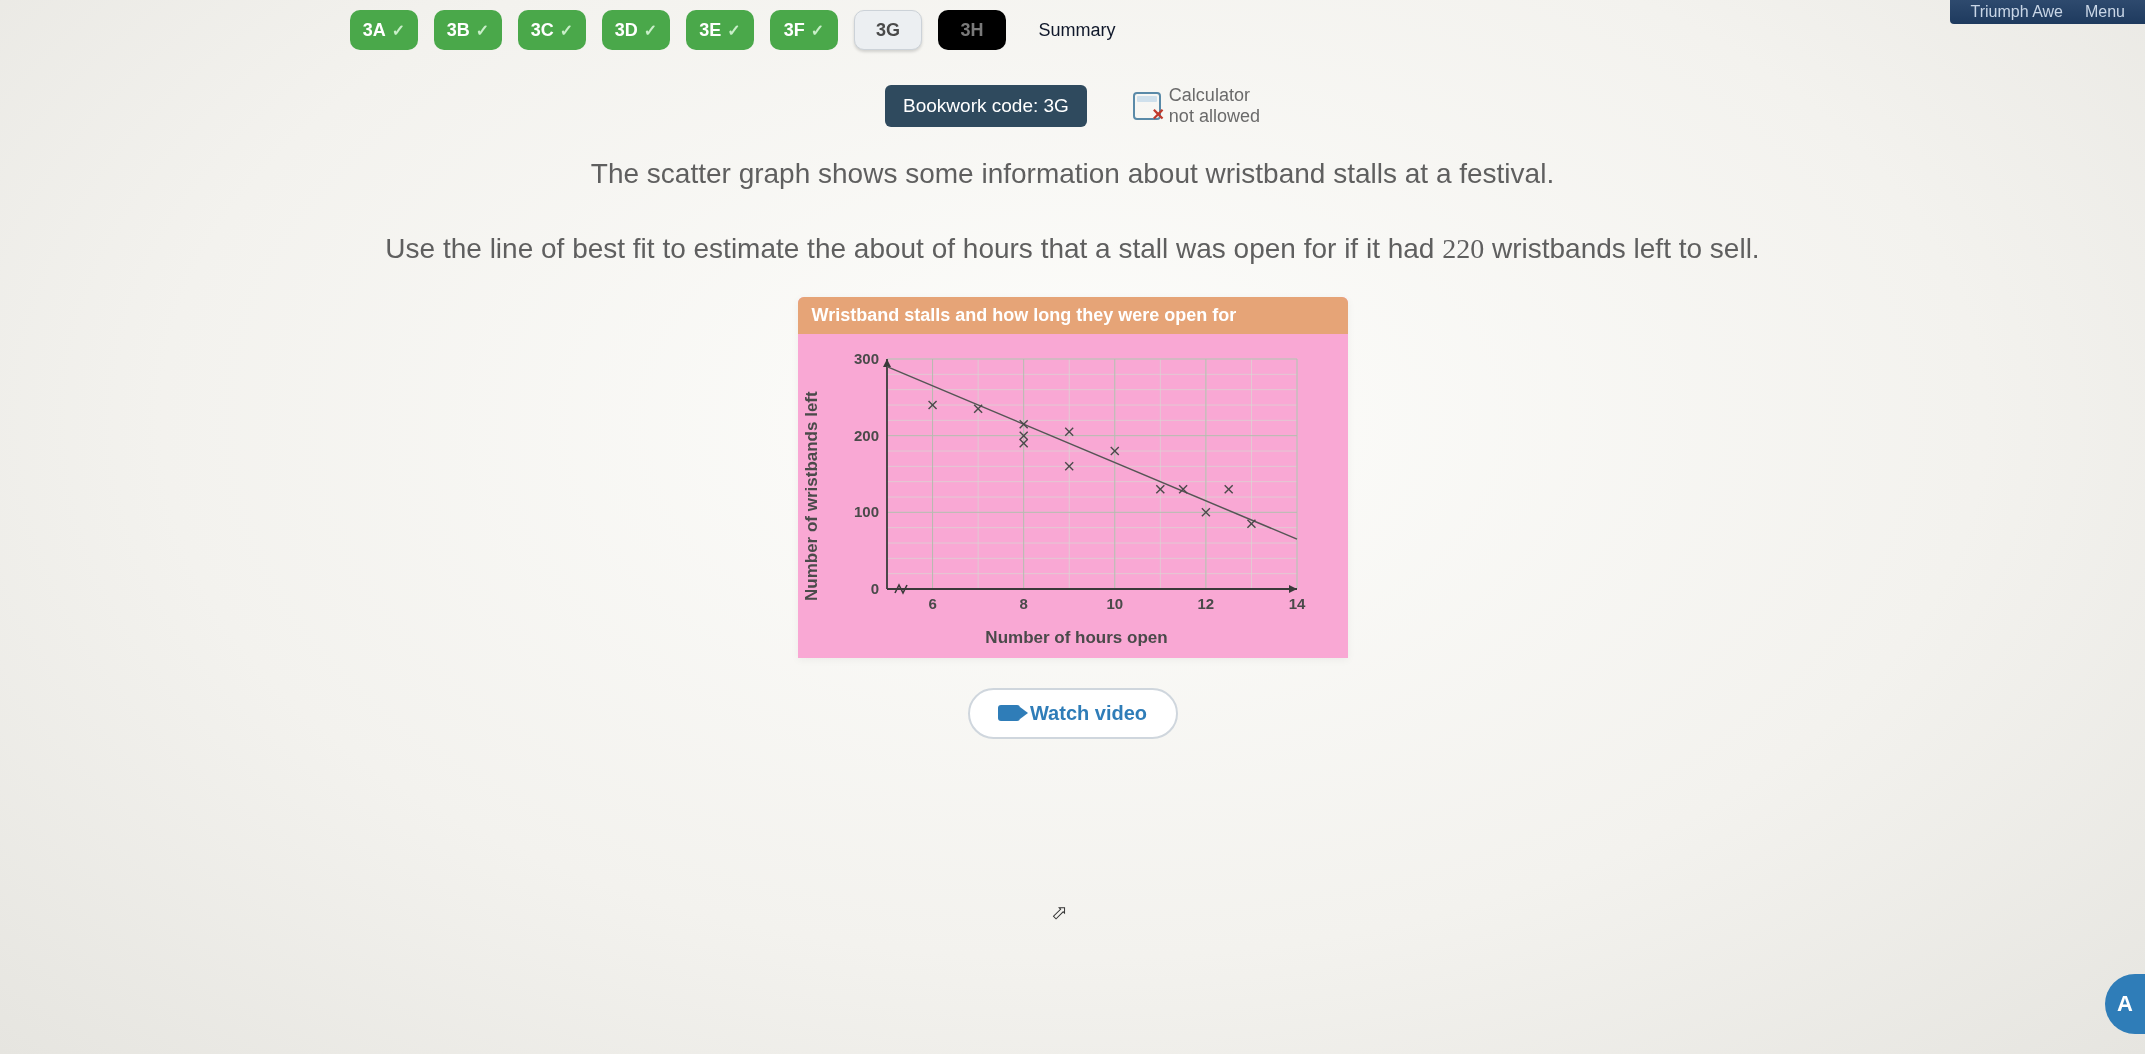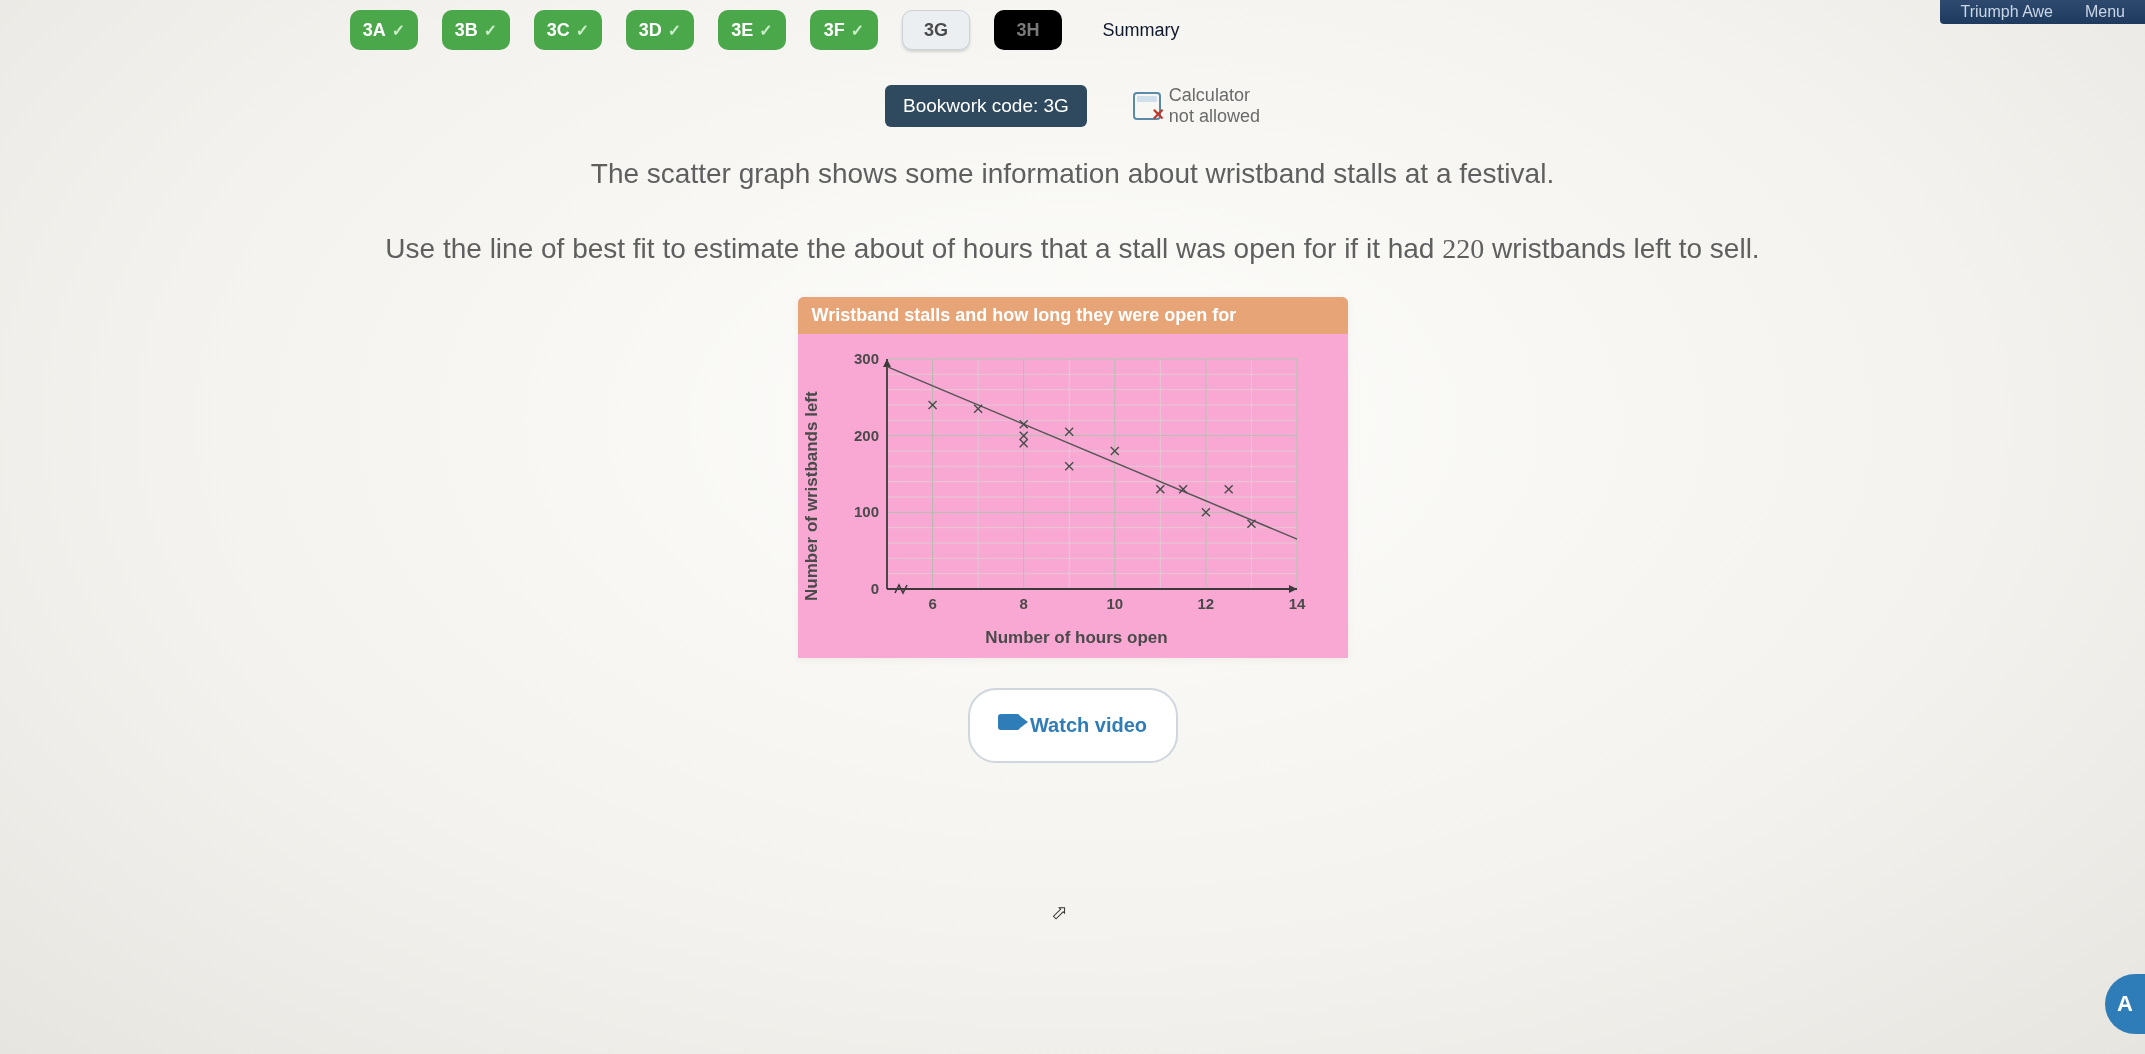--- a/index.html
+++ b/index.html
@@ -9,30 +9,30 @@
     background: radial-gradient(ellipse at 50% 40%, #fdfdfb 0%, #f3f2ee 60%, #e6e5e0 100%);
     color: #5a5a5a;
     overflow: hidden;
   }
   .topbar {
     position: absolute;
     top: 0; right: 0;
     height: 24px;
     display: flex;
     align-items: center;
-    gap: 32px;
+    gap: 22px;
     padding: 0 20px;
     color: #c9d6e6;
     font-size: 16px;
     background: linear-gradient(#2e4a6e, #1e3a5e);
     border-bottom-left-radius: 4px;
   }
   .tabs {
     display: flex;
-    gap: 24px;
+    gap: 16px;
     padding: 10px 0 0 350px;
   }
   .tab {
     min-width: 68px;
     height: 40px;
     border-radius: 10px;
     display: flex;
     align-items: center;
     justify-content: center;
     gap: 6px;
@@ -125,25 +125,26 @@
   .xlabel {
     text-align: center;
     font-size: 17px;
     font-weight: 700;
     color: #4a4a4a;
     margin-top: 4px;
   }
   svg.plot { display: block; width: 100%; height: 280px; }
   .watch {
     display: flex;
+    align-items: center;
     justify-content: center;
     gap: 10px;
     width: 210px;
     margin: 30px auto 0 auto;
-    padding: 24px 0;
+    padding: 12px 0;
     border: 2px solid #cfd6dd;
     border-radius: 28px;
     background: #fff;
     color: #2f7db8;
     font-size: 20px;
     font-weight: 700;
     cursor: pointer;
   }
   .cam-icon {
     width: 22px; height: 16px; background: #2f7db8; border-radius: 3px; position: relative;

